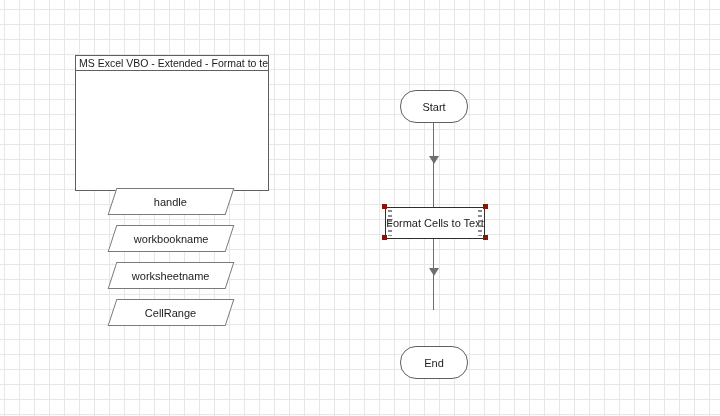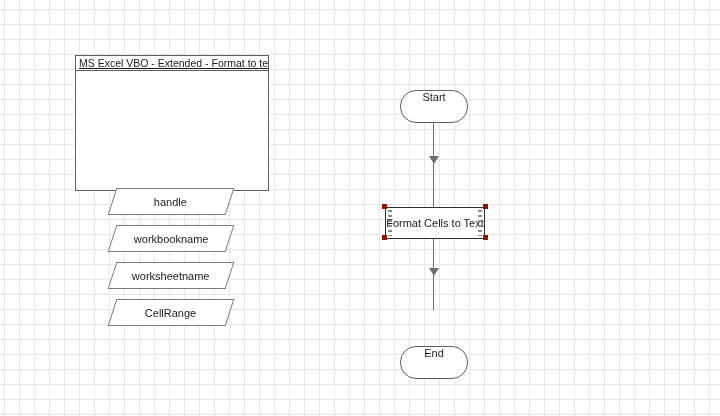--- a/index.html
+++ b/index.html
@@ -14,21 +14,21 @@
     background-image:
       linear-gradient(#e7e7e7 1px, transparent 1px),
       linear-gradient(90deg, #e7e7e7 1px, transparent 1px);
     background-size:15px 15px;
     background-position:4px 9px;
   }
 
   
   .info-box {
     position:absolute; left:75px; top:55px; width:194px; height:136px;
-    background:#ffffff; border:1px solid #5f5f5f;text-decoration:underline;
+    background:#ffffff; border:1px solid #5f5f5f;
   }
   .info-header {
     height:15px; line-height:14px; font-size:10.5px;
     padding-left:3px; white-space:nowrap; overflow:hidden;
     border-bottom:1px solid #5f5f5f;
   }
   .info-body { width:100%; height:calc(100% - 15px); }
 
   
   .data-item {
@@ -43,21 +43,21 @@
   .di-3 { top:299px; }
   .di-label {
     transform:skewX(18deg);
     font-size:11px; white-space:nowrap;
   }
 
   
   .stadium {
     position:absolute; left:400px; width:68px; height:33px;
     background:#ffffff; border:1px solid #5f5f5f; border-radius:16px;
-    display:flex; align-items:flex-start; justify-content:center;
+    display:flex; align-items:center; justify-content:center;
     font-size:11px;
   }
   .start { top:90px; }
   .end   { top:310px;margin-top:36px; }
 
   .connector { position:absolute; left:433px; width:1px; background:#6e6e6e; }
   .c1 { top:123px; height:84px; }
   .c2 { top:239px; height:71px; }
   .arrowhead {
     position:absolute; width:0; height:0;

